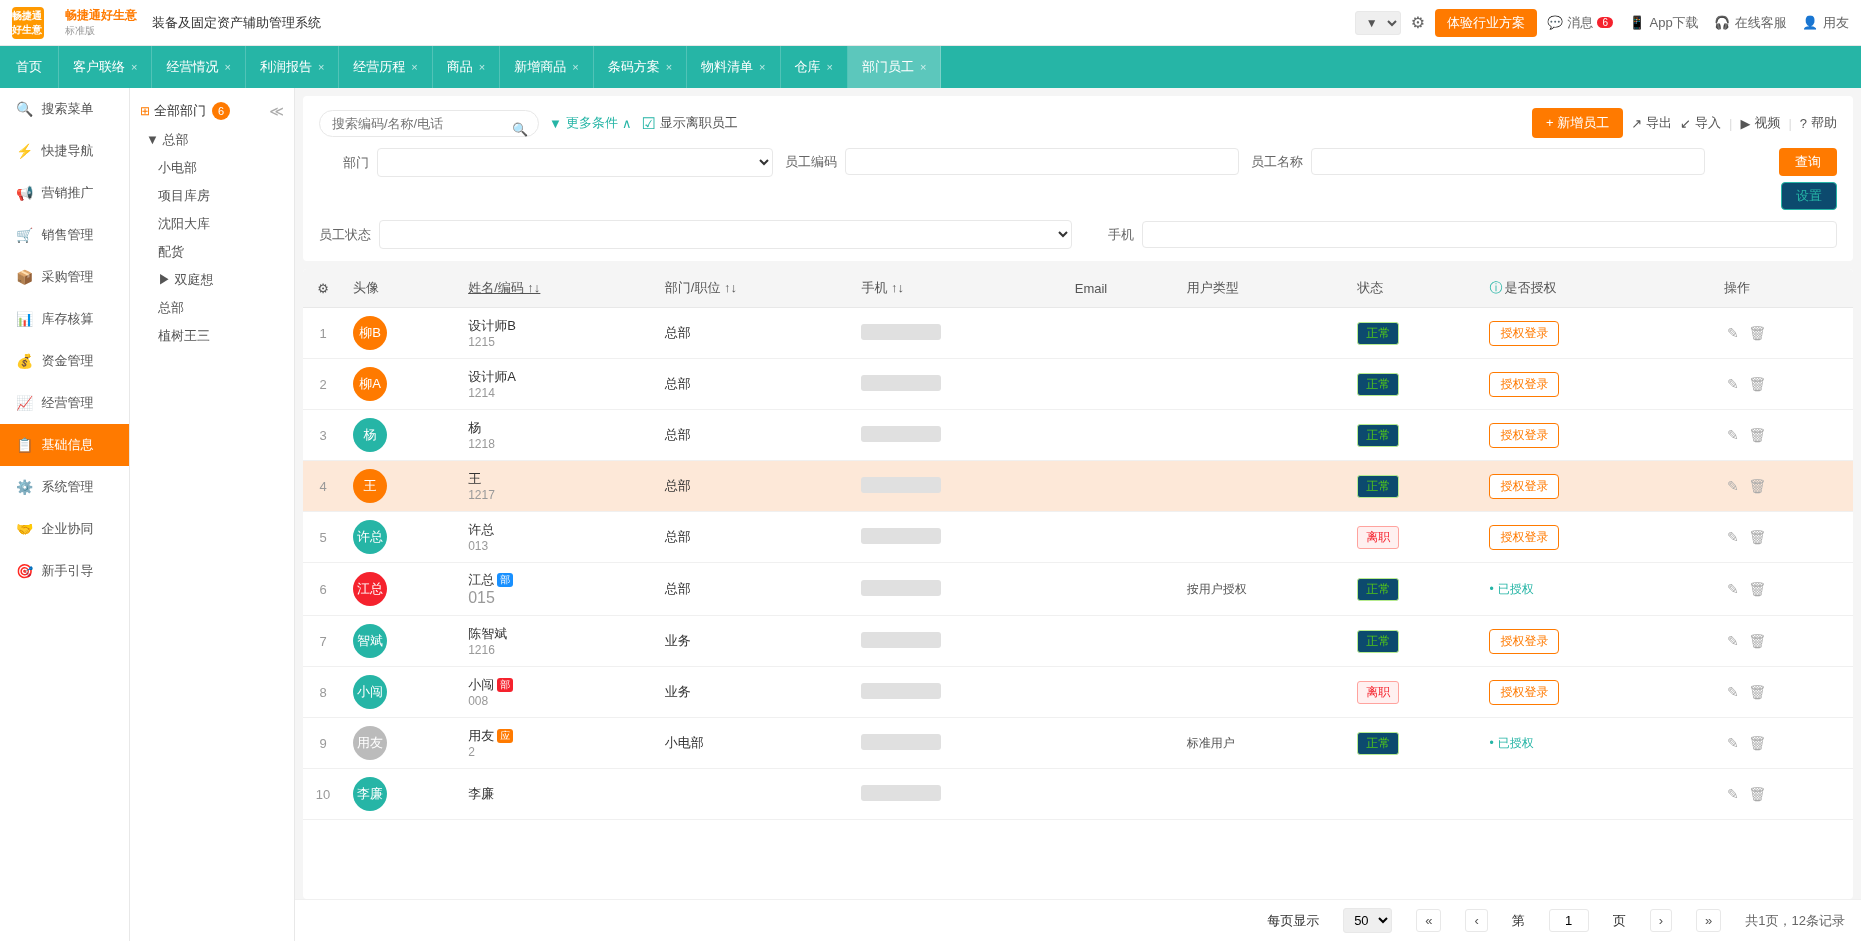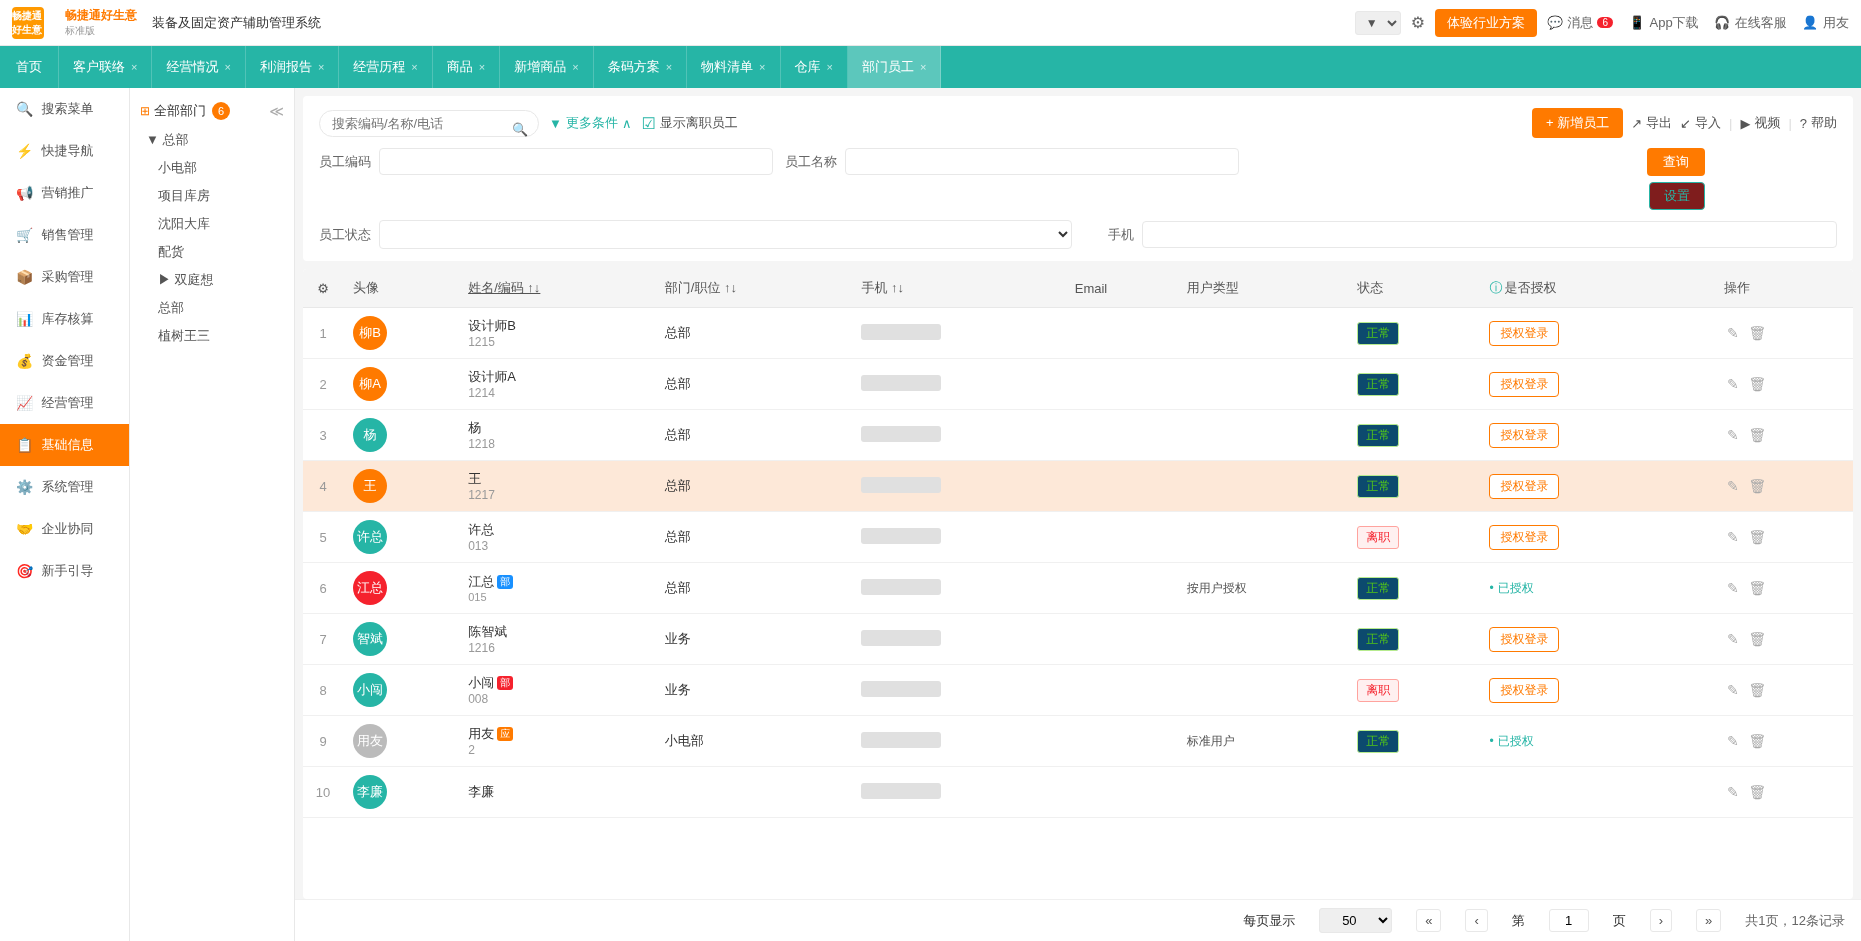--- a/index.html
+++ b/index.html
@@ -54,21 +54,21 @@
     .show-resigned-check { display: flex; align-items: center; gap: 4px; font-size: 13px; color: #555; cursor: pointer; }
     .toolbar-right { margin-left: auto; display: flex; align-items: center; gap: 8px; }
     .add-btn { background: #ff7a00; color: #fff; border: none; border-radius: 4px; padding: 6px 14px; font-size: 13px; cursor: pointer; white-space: nowrap; }
     .toolbar-action-btn { display: flex; align-items: center; gap: 4px; color: #555; cursor: pointer; font-size: 13px; border: none; background: none; }
     .toolbar-divider { color: #ddd; }
     .filter-row { display: flex; align-items: center; gap: 8px; }
     .filter-label { color: #666; font-size: 13px; white-space: nowrap; min-width: 50px; text-align: right; }
     .filter-select { flex: 1; border: 1px solid #e8e8e8; border-radius: 4px; padding: 5px 8px; font-size: 13px; outline: none; color: #333; background: #fff; }
     .filter-input { flex: 1; border: 1px solid #e8e8e8; border-radius: 4px; padding: 5px 8px; font-size: 13px; outline: none; color: #333; }
     .query-btn { background: #ff7a00; color: #fff; border: none; border-radius: 4px; padding: 5px 16px; font-size: 13px; cursor: pointer; }
-    .set-btn { background: #7f1d1d; color: #26b5a6; border: 1px solid #26b5a6; border-radius: 4px; padding: 4px 14px; font-size: 13px; cursor: pointer; }
+    .set-btn { background: #0c4a6e; color: #26b5a6; border: 1px solid #26b5a6; border-radius: 4px; padding: 4px 14px; font-size: 13px; cursor: pointer; }
 
     
     .table-area { flex: 1; overflow-y: auto; margin: 0 8px 0 8px; background: #fff; border-radius: 4px; }
     table { width: 100%; border-collapse: collapse; }
     thead tr { background: #f5f5f5; }
     th { padding: 10px 10px; font-weight: 500; color: #555; font-size: 13px; text-align: left; border-bottom: 1px solid #e8e8e8; white-space: nowrap; }
     td { padding: 8px 10px; border-bottom: 1px solid #f0f0f0; font-size: 13px; color: #333; vertical-align: middle; }
     tr.highlighted { background: #fde8d8; }
     .avatar { width: 34px; height: 34px; border-radius: 50%; display: flex; align-items: center; justify-content: center; color: #fff; font-size: 13px; font-weight: 500; }
     .status-badge { display: inline-block; padding: 2px 8px; border-radius: 3px; font-size: 12px; }
@@ -79,21 +79,21 @@
     .authorized::before { content: '•'; margin-right: 4px; }
     .op-btn { color: #aaa; cursor: pointer; font-size: 14px; margin: 0 3px; }
     .user-type-tag { font-size: 12px; color: #555; }
     .phone-blur { background: #e0e0e0; border-radius: 3px; width: 80px; height: 16px; display: inline-block; }
     .settings-col { width: 40px; text-align: center; }
 
     
     .pagination { display: flex; align-items: center; justify-content: flex-end; padding: 8px 16px; background: #fff; border-top: 1px solid #f0f0f0; font-size: 13px; gap: 24px; }
     .page-btn { border: 1px solid #e8e8e8; background: #fff; border-radius: 3px; padding: 3px 8px; cursor: pointer; color: #555; }
     .page-input { border: 1px solid #e8e8e8; border-radius: 3px; padding: 3px 6px; width: 40px; text-align: center; outline: none; }
-    .page-size-select { border: 1px solid #e8e8e8; border-radius: 3px; padding: 3px 18px; outline: none; }
+    .page-size-select { border: 1px solid #e8e8e8; border-radius: 3px; padding: 3px 6px; outline: none; }
     .total-info { color: #666; }
   </style>
 </head>
 <body>
 
 <div class="top-bar">
   <div class="logo-area">
     <div class="logo-icon">
       <span style="font-size:10px;writing-mode:horizontal-tb;">畅捷通好生意</span>
     </div>
@@ -252,20 +252,24 @@
               <span class="toolbar-divider">|</span>
               <button class="toolbar-action-btn">
                 <span>?</span>
                 <span>帮助</span>
               </button>
             </div>
           </div>
 
           <div style="display:grid;grid-template-columns:1fr 1fr 1fr 120px;gap:12px;align-items:start;">
             <div class="filter-row">
+              <span class="filter-label">部门</span>
+              <select class="filter-select"><option></option></select>
+            </div>
+            <div class="filter-row">
               <span class="filter-label">员工编码</span>
               <input class="filter-input" type="text" style="">
             </div>
             <div class="filter-row">
               <span class="filter-label">员工名称</span>
               <input class="filter-input" type="text" style="">
             </div>
             <div style="display:flex;flex-direction:column;align-items:flex-end;gap:6px;">
               <button class="query-btn">查询</button>
               <button class="set-btn">设置</button>
@@ -439,21 +443,21 @@
                 <tr>
     <td style="text-align:center;color:#999;">6</td>
     <td>
       <div class="avatar" style="background:#f5222d;">江总</div>
     </td>
     <td>
       <div style="display:flex;align-items:center;">
         <span>江总</span>
                       <span style="background:#1890ff;color:#fff;border-radius:3px;padding:0 3px;font-size:10px;margin-left:3px;">部</span>
       </div>
-      <div style="color:#999;font-size:11px;">015</div>
+      <div style="color:#999;font-size:16px;">015</div>
     </td>
     <td>总部</td>
     <td>
       <span class="phone-blur"></span>
     </td>
     <td></td>
     <td><span class="user-type-tag">按用户授权</span></td>
     <td>
       <span class="status-badge status-normal">正常</span>
     </td>

